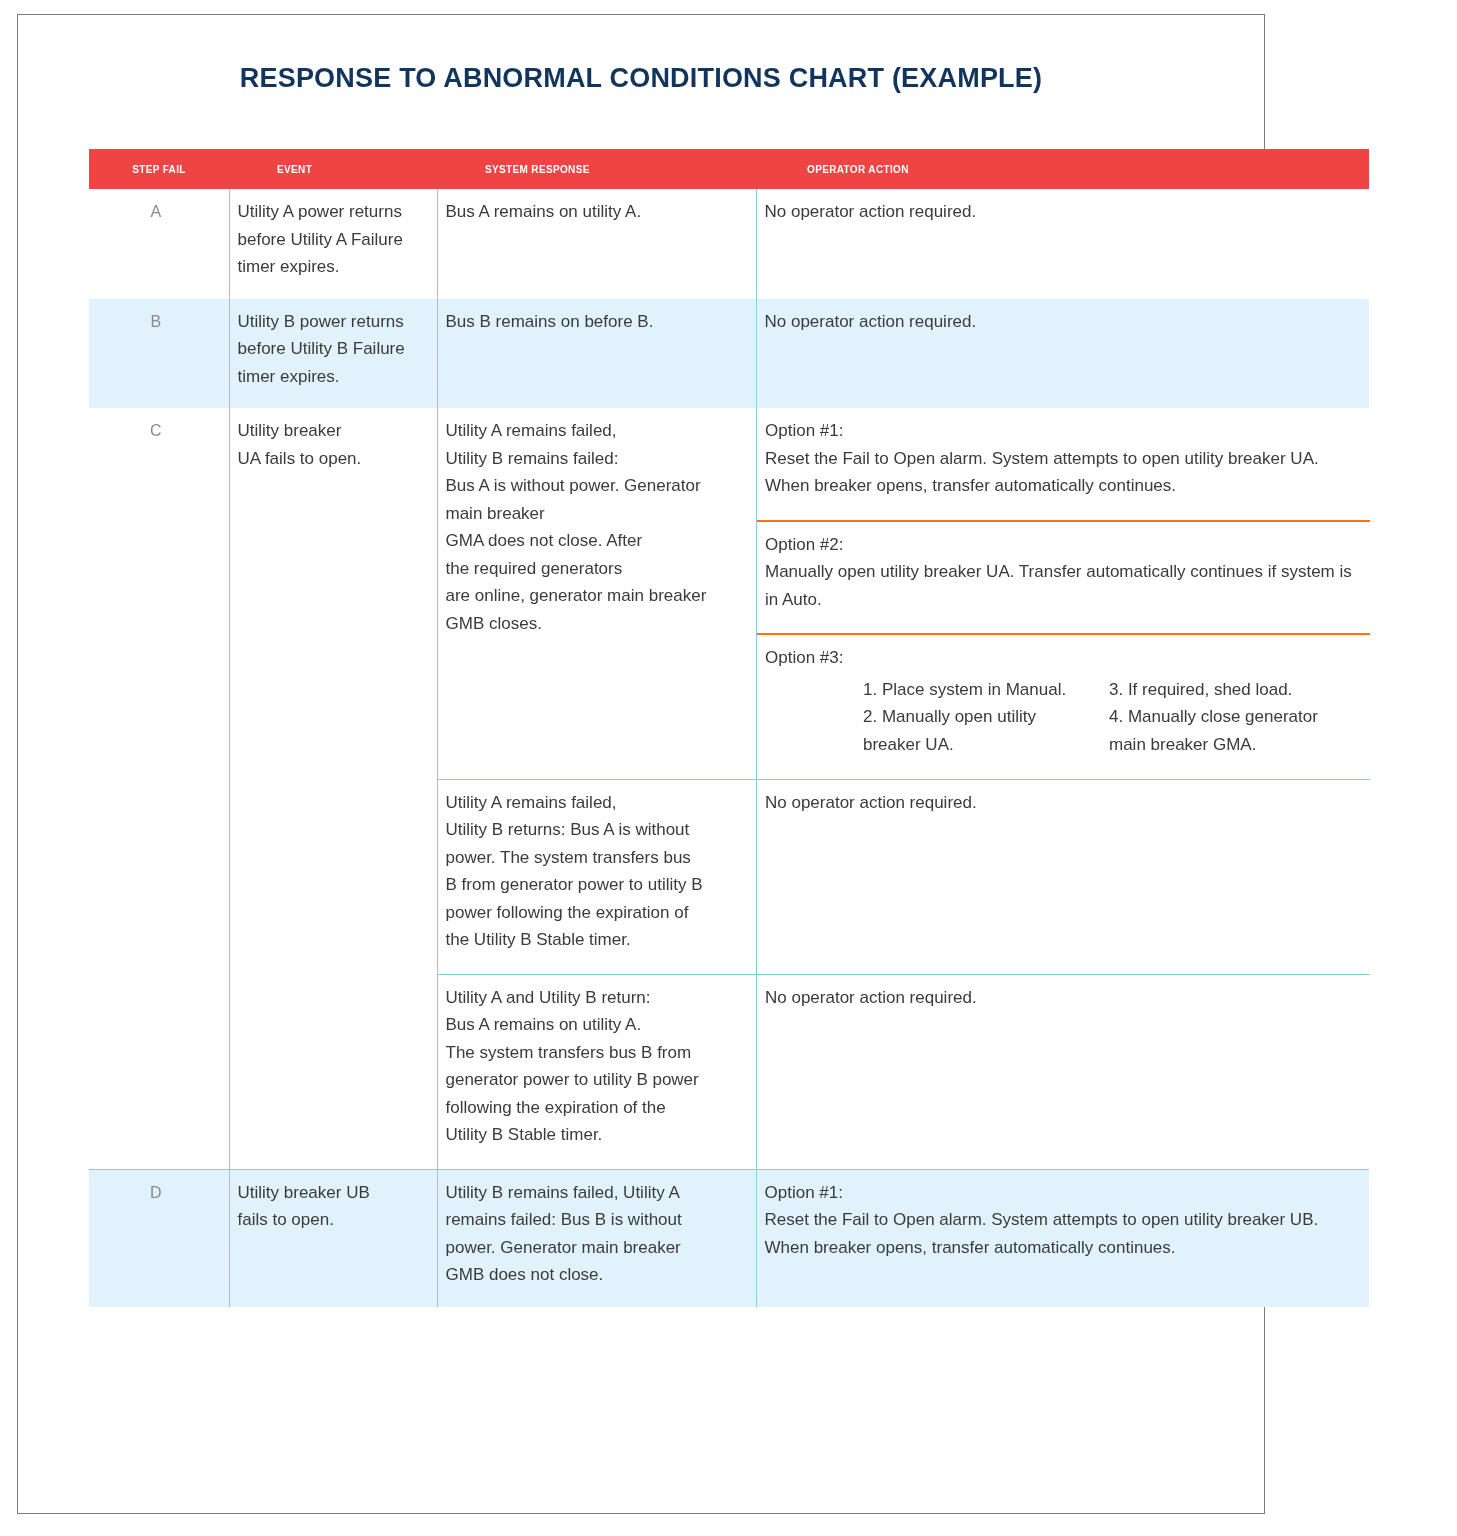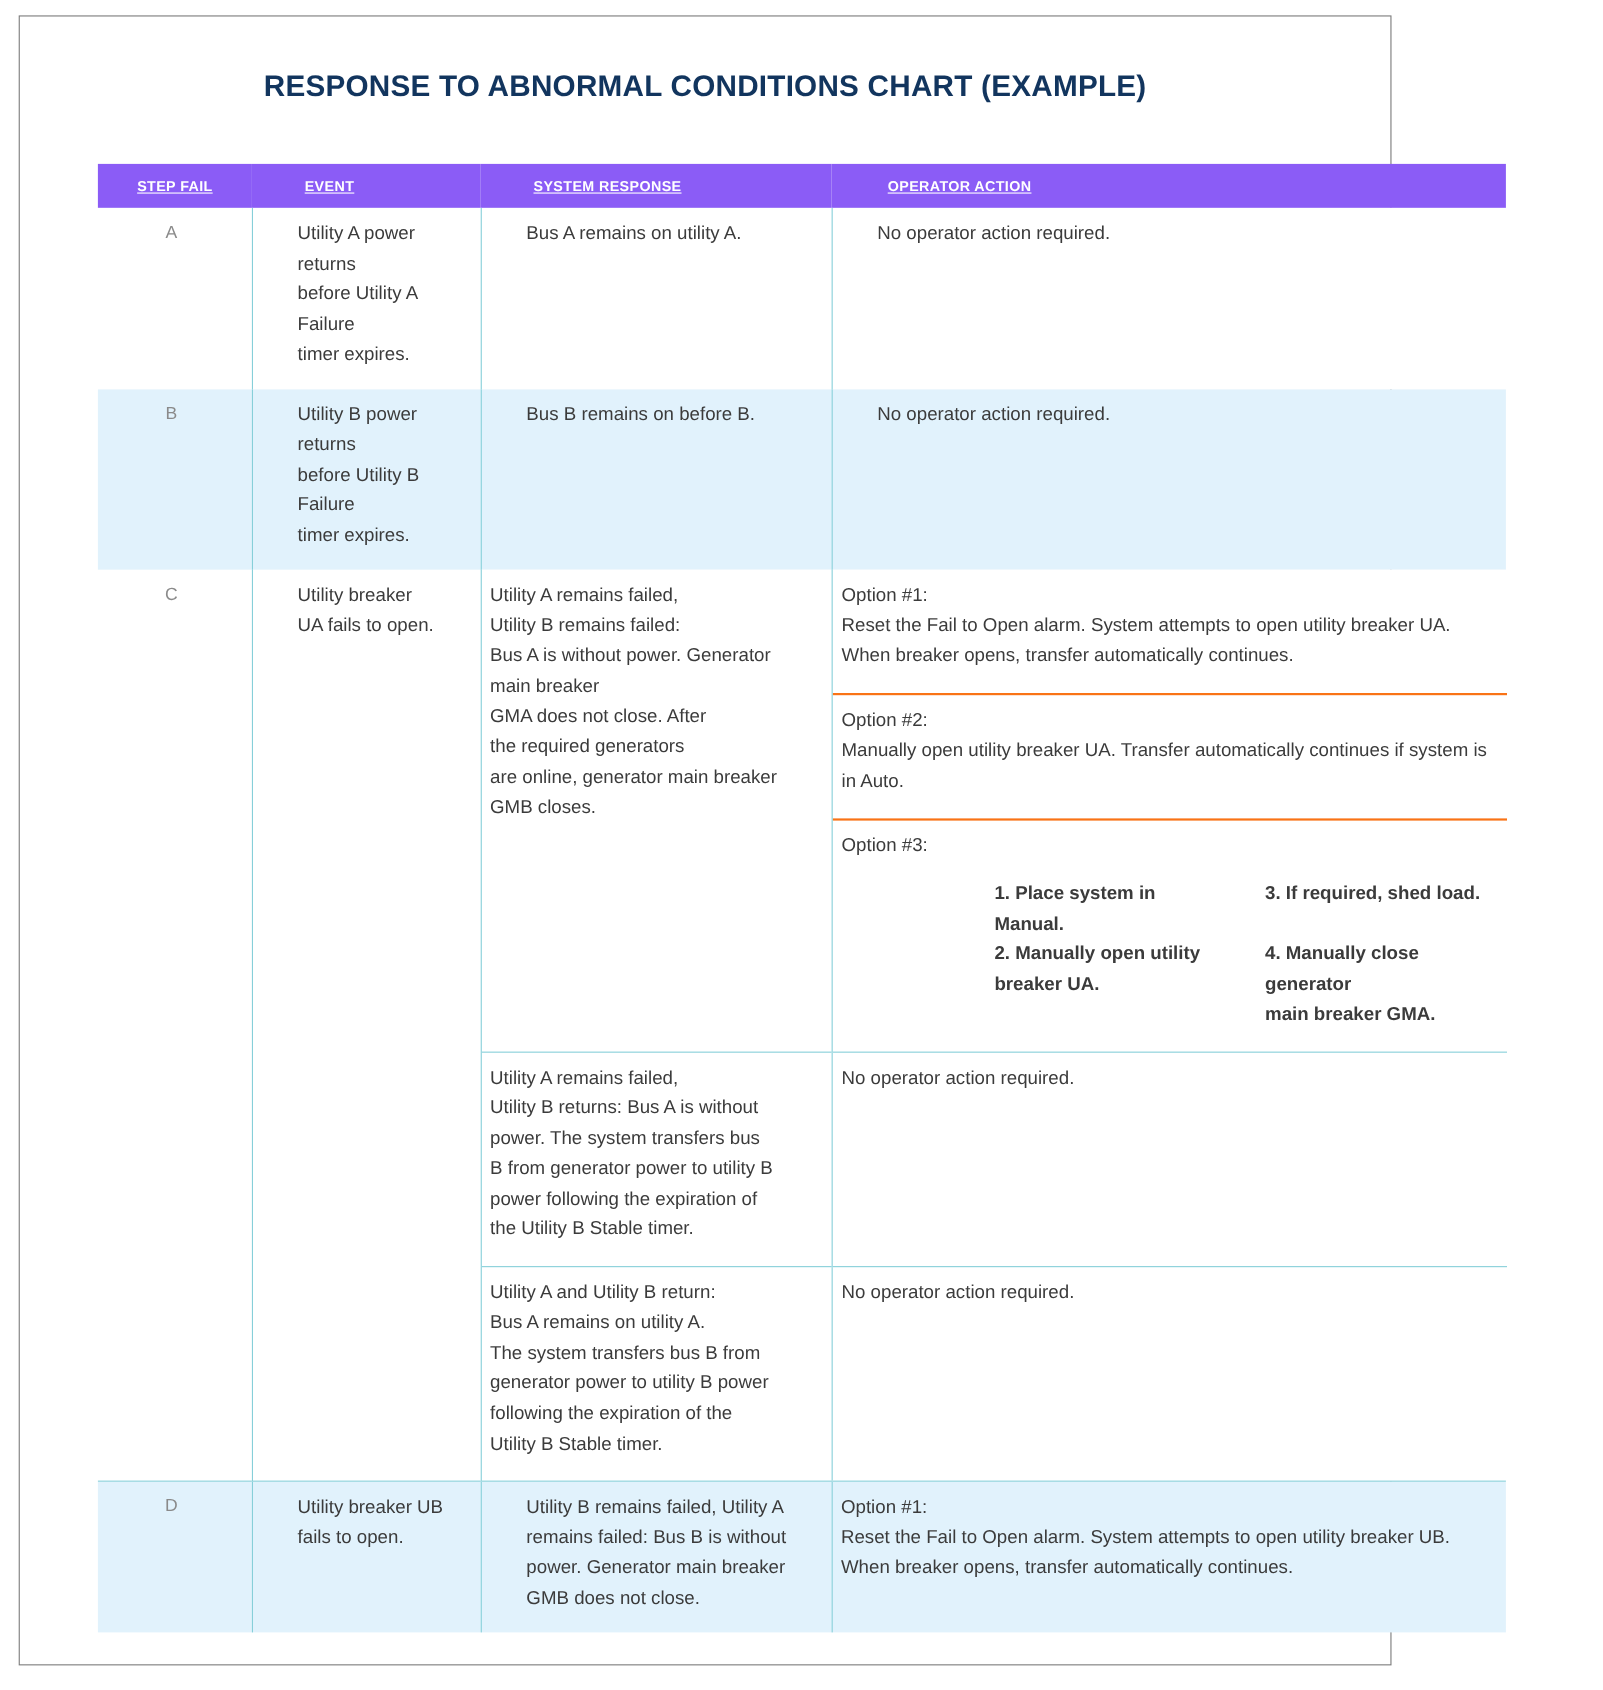--- a/index.html
+++ b/index.html
@@ -48,31 +48,30 @@
     border-collapse: collapse;
     table-layout: fixed;
   }
   .chart-table col.c-step { width: 140px; }
   .chart-table col.c-event { width: 208px; }
   .chart-table col.c-sys   { width: 319px; }
   .chart-table col.c-op    { width: 613px; }
 
   
   thead th {
-    background: #8b5cf6;
+    background: #ef4444;
     color: #ffffff;
-    font-size: 13px;
+    font-size: 10px;
     font-weight: bold;
     letter-spacing: .35px;
     height: 40px;
     padding: 0;
     vertical-align: middle;
     text-align: left;
     border: none;
-    text-decoration: underline;
   }
   th.h-step  { text-align: center; }
   th.h-event { padding-left: 48px; }
   th.h-sys   { padding-left: 48px; }
   th.h-op    { padding-left: 51px; }
 
   
   tbody td {
     vertical-align: top;
     font-size: 17px;
@@ -126,32 +125,31 @@
   .opt-block.first { border-top: none; padding-top: 9px; }
   td.optioncell { padding: 0; }
 
   .opt-label { display: block; }
   .opt-body  { display: block; }
 
   
   .numgrid {
     display: grid;
     grid-template-columns: 246px 1fr;
-    margin-top: 16px;
+    margin-top: 4px;
     padding-left: 98px;
     column-gap: 0px;
-    font-weight: bold;
   }
   .numgrid .ni {
     font-size: 17px;
     line-height: 1.62;
     color: #3b3b3b;
   }
 
-  .nowrapline { white-space: pre-line; padding-left: 41px; }
+  .nowrapline { white-space: pre-line; }
 </style>
 </head>
 <body>
 
 <div class="page">
 
   <div class="doc-title">RESPONSE TO ABNORMAL CONDITIONS CHART (EXAMPLE)</div>
 
   <table class="chart-table">
     <colgroup>

